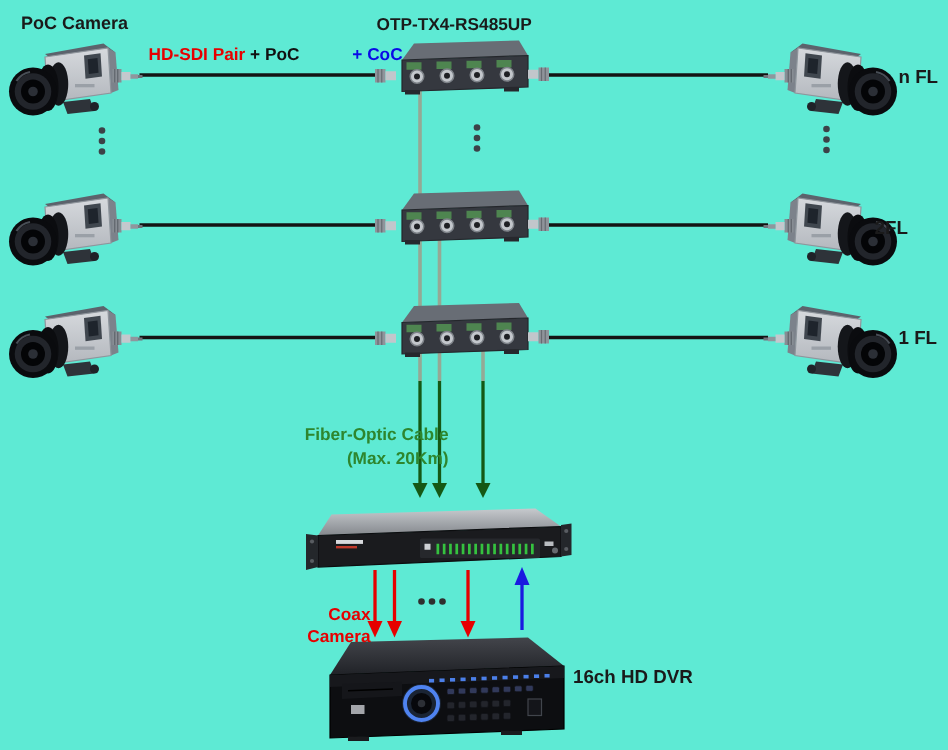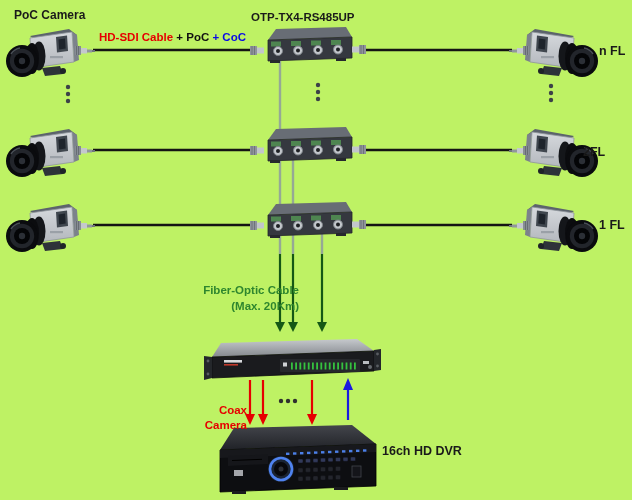--- a/index.html
+++ b/index.html
@@ -1,32 +1,32 @@
 <!DOCTYPE html>
 <html><head>
 <meta charset="utf-8">
 <style>
   html,body{margin:0;padding:0;background:#fff;}
   #stage{
-    position:relative;width:632px;height:500px;background:#bef264;
+    position:relative;width:632px;height:500px;background:#5eead4;
     font-family:"Liberation Sans",sans-serif;overflow:hidden;
   }
   #gfx{position:absolute;left:0;top:0;}
   .lbl{
     position:absolute;font-weight:bold;color:#1a1a1a;
     font-size:11.5px;line-height:13px;white-space:nowrap;
   }
   .lbl.center{text-align:right;white-space:normal;margin-top:20px;}
   .fiber-lbl{color:#2e862e;}
   .coax-lbl{color:#e60000;}
   .rs485-lbl{color:#1a1ae0;}
   .floor-lbl{font-size:12.5px;}
   .red-seg{color:#e60000;}
   .blk-seg{color:#111111;}
-  .blu-seg{color:#0a0ae6;}
+  .blu-seg{color:#0a0ae6;margin-left:32px;}
 </style>
 </head>
 <body>
 
 <div id="stage">
 
   <svg id="gfx" width="632" height="500" viewBox="0 0 632 500">
     <defs>
       <linearGradient id="rxTop" x1="0" y1="0" x2="0" y2="1">
         <stop offset="0" stop-color="#c6c9cd"></stop>
@@ -249,21 +249,21 @@
       <rect x="232" y="491" width="14" height="3" fill="#1a1b1e"></rect>
       <rect x="334" y="487" width="14" height="3" fill="#1a1b1e"></rect>
     </g>
   </svg>
 
   <div class="lbl" style="left:14px;top:9px;font-size:12px;">PoC Camera</div>
 
   <div class="lbl" style="left:251px;top:11px;text-align:center;">OTP-TX4-RS485UP</div>
 
   <div class="lbl" style="left:99px;top:31px;">
-    <span class="red-seg">HD-SDI Cable</span><span class="blk-seg"> + PoC</span><span class="blu-seg"> + CoC</span>
+    <span class="red-seg">HD-SDI Pair</span><span class="blk-seg"> + PoC</span><span class="blu-seg"> + CoC</span>
   </div>
 
   <div class="lbl floor-lbl" style="left:599px;top:45px;">n FL</div>
   <div class="lbl floor-lbl" style="left:583px;top:146px;">2FL</div>
   <div class="lbl floor-lbl" style="left:599px;top:219px;">1 FL</div>
 
   <div class="lbl center fiber-lbl" style="left:159px;top:264px;width:140px;">
     <div>Fiber-Optic Cable</div>
     <div style="margin-top:3px;">(Max. 20Km)</div>
   </div>

